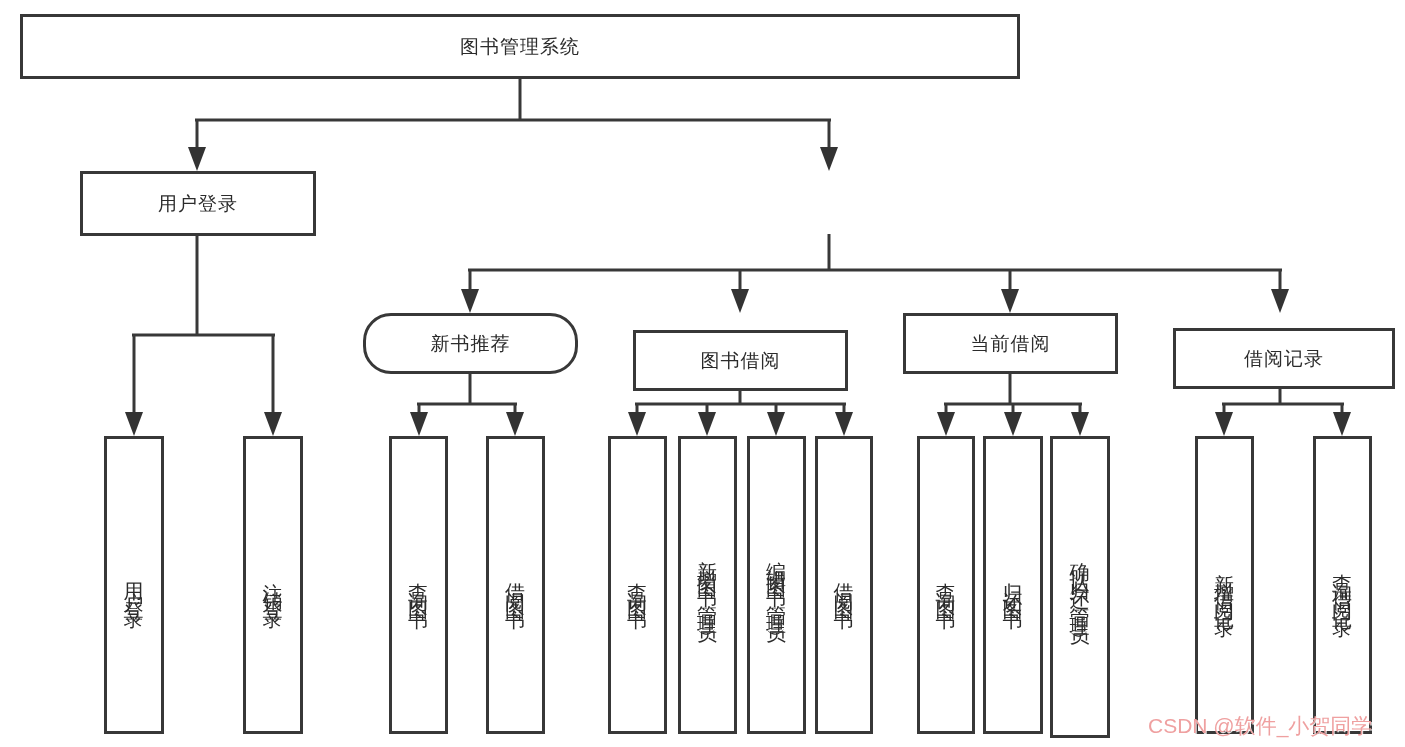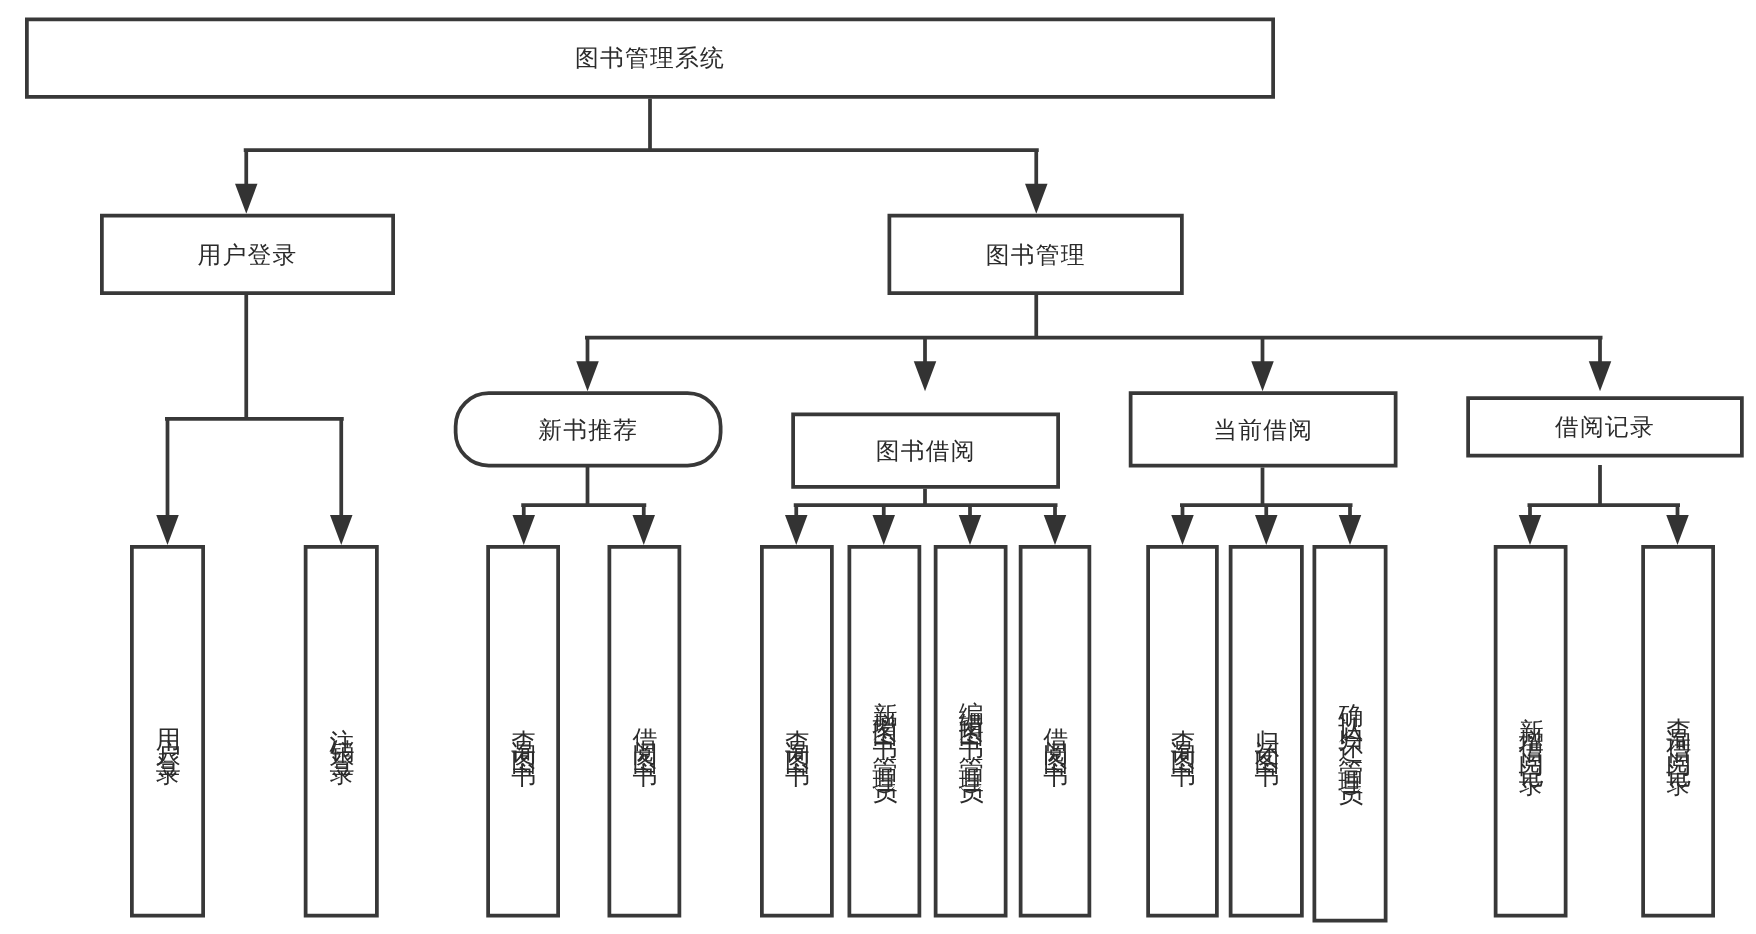--- a/index.html
+++ b/index.html
@@ -40,21 +40,21 @@
     line-height: 1;
     white-space: nowrap;
   }
   
   .n-root            { left: 20px;   top: 14px;  width: 1000px; height: 65px; }
   .n-user-login      { left: 80px;   top: 171px; width: 236px;  height: 65px; }
   .n-book-mgmt       { left: 710px;  top: 171px; width: 237px;  height: 65px; }
   .n-new-rec         { left: 363px;  top: 313px; width: 215px;  height: 61px; border-radius: 28px; }
   .n-book-borrow     { left: 633px;  top: 330px; width: 215px;  height: 61px; }
   .n-current-borrow  { left: 903px;  top: 313px; width: 215px;  height: 61px; }
-  .n-borrow-records  { left: 1173px; top: 317px; width: 222px;  height: 49px; }
+  .n-borrow-records  { left: 1173px; top: 328px; width: 222px;  height: 61px; }
   .lf-1a { left: 104px;  top: 436px; width: 60px; height: 298px; }
   .lf-1b { left: 243px;  top: 436px; width: 60px; height: 298px; }
   .lf-2a { left: 389px;  top: 436px; width: 59px; height: 298px; }
   .lf-2b { left: 486px;  top: 436px; width: 59px; height: 298px; }
   .lf-3a { left: 608px;  top: 436px; width: 59px; height: 298px; }
   .lf-3b { left: 678px;  top: 436px; width: 59px; height: 298px; }
   .lf-3c { left: 747px;  top: 436px; width: 59px; height: 298px; }
   .lf-3d { left: 815px;  top: 436px; width: 58px; height: 298px; }
   .lf-4a { left: 917px;  top: 436px; width: 58px; height: 298px; }
   .lf-4b { left: 983px;  top: 436px; width: 60px; height: 298px; }
@@ -153,23 +153,20 @@
     </g>
   </svg>
 
   <div class="node n-root">
     <span>图书管理系统</span>
   </div>
 
   <div class="node n-user-login">
     <span>用户登录</span>
   </div>
-  <div class="node n-book-mgmt">
-    <span>图书管理</span>
-  </div>
 
   <div class="node n-new-rec">
     <span>新书推荐</span>
   </div>
   <div class="node n-book-borrow">
     <span>图书借阅</span>
   </div>
   <div class="node n-current-borrow">
     <span>当前借阅</span>
   </div>
@@ -214,14 +211,15 @@
     <span class="vtext">确认归还（管理员）</span>
   </div>
 
   <div class="node leaf lf-5a">
     <span class="vtext">新增借阅记录</span>
   </div>
   <div class="node leaf lf-5b">
     <span class="vtext">查询借阅记录</span>
   </div>
 
+  <div class="watermark">CSDN @软件_小贺同学</div>
 
 </div>
 
 </body></html>

